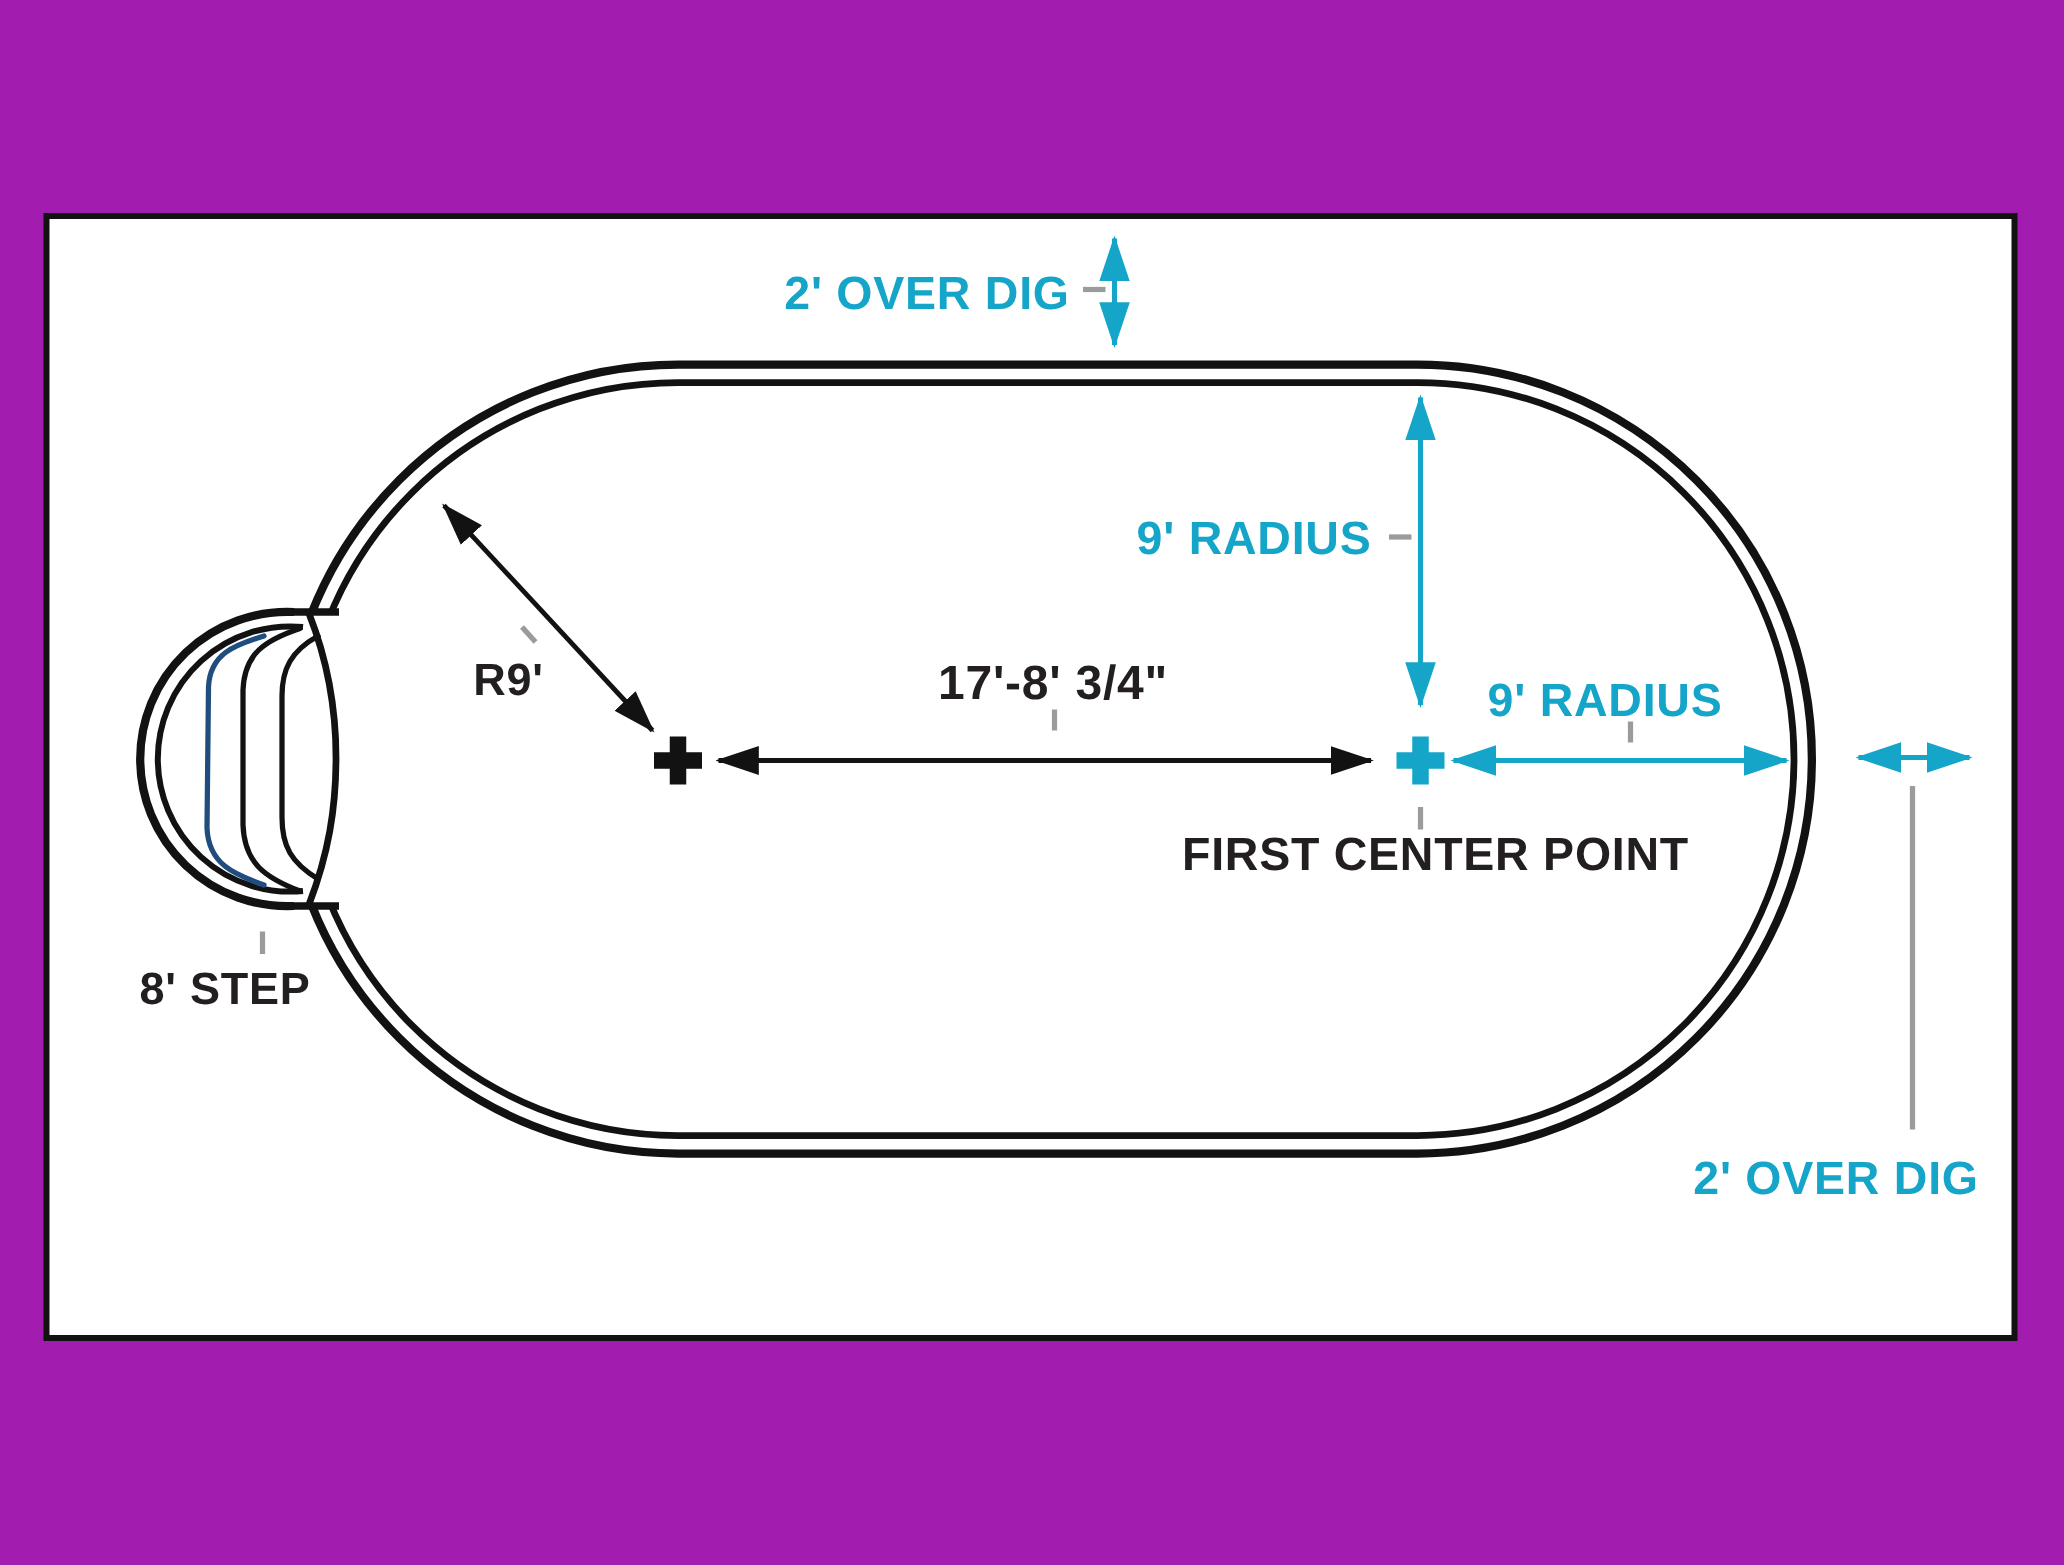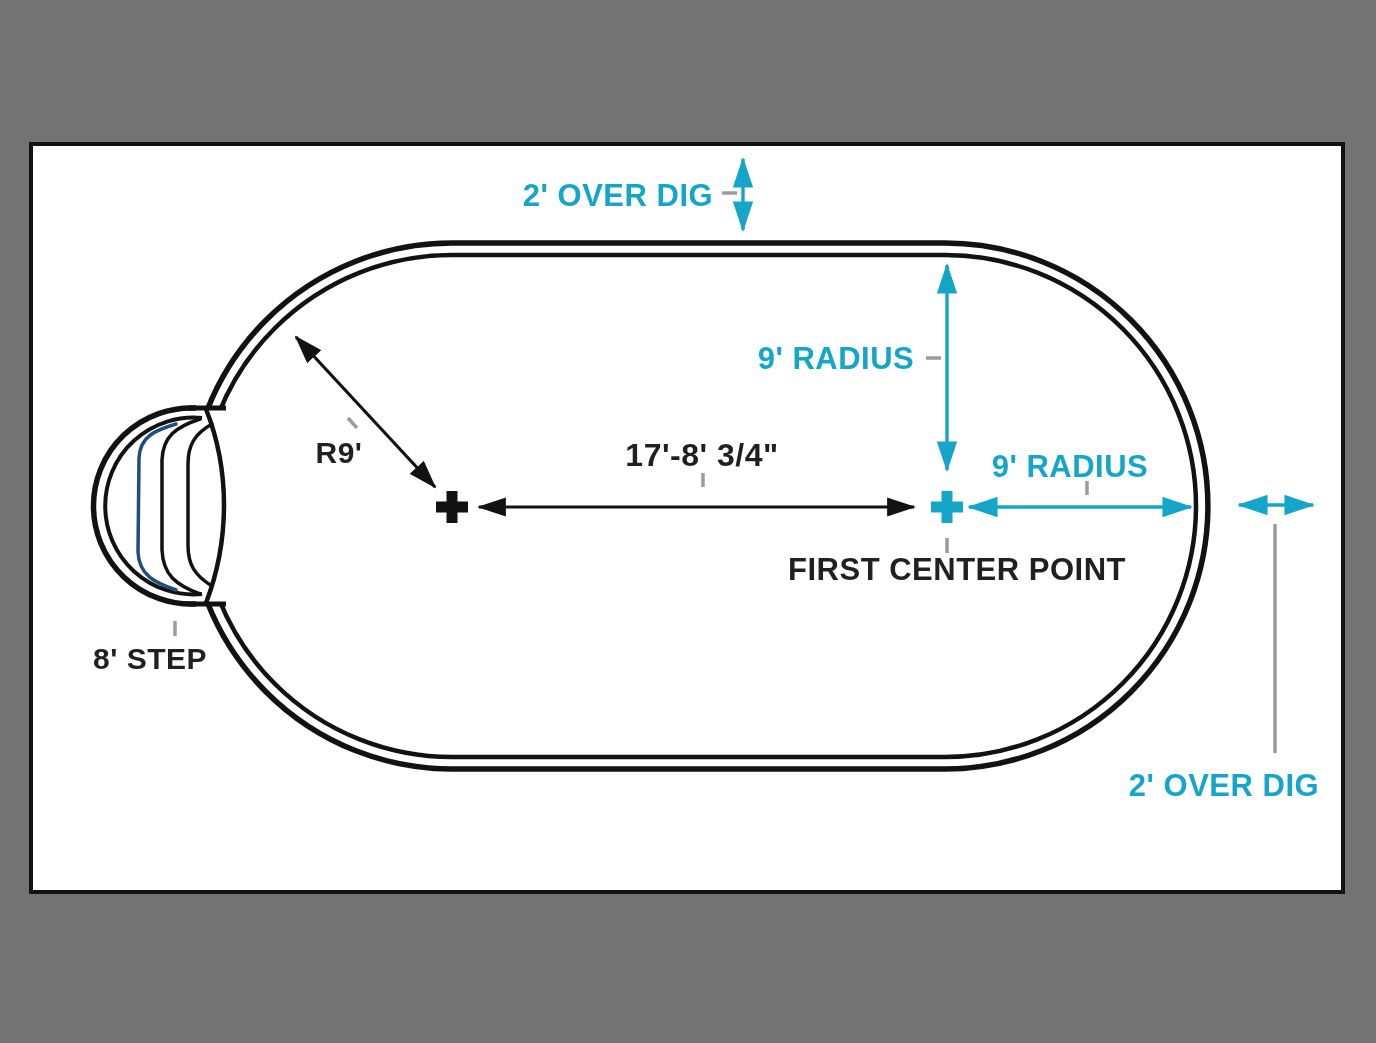--- a/index.html
+++ b/index.html
@@ -6,21 +6,21 @@
     --accent-cyan:#14a5c8;
     --line-black:#121212;
     --text-black:#231f20;
     --step-blue:#1f4d7d;
     --tick-gray:#9b9b9b;
   }
   html,body{margin:0;padding:0;background:#ffffff;}
   .canvas{
     position:relative;
     width:1376px;height:1043px;
-    background:#737373;
+    background:#a21caf;
     font-family:"Liberation Sans", sans-serif;
   }
   svg{display:block;}
   .lbl{
     font-family:"Liberation Sans", sans-serif;
     font-weight:bold;
     letter-spacing:.5px;
     fill:var(--text-black);
   }
   .lbl-cyan{fill:var(--accent-cyan);}

